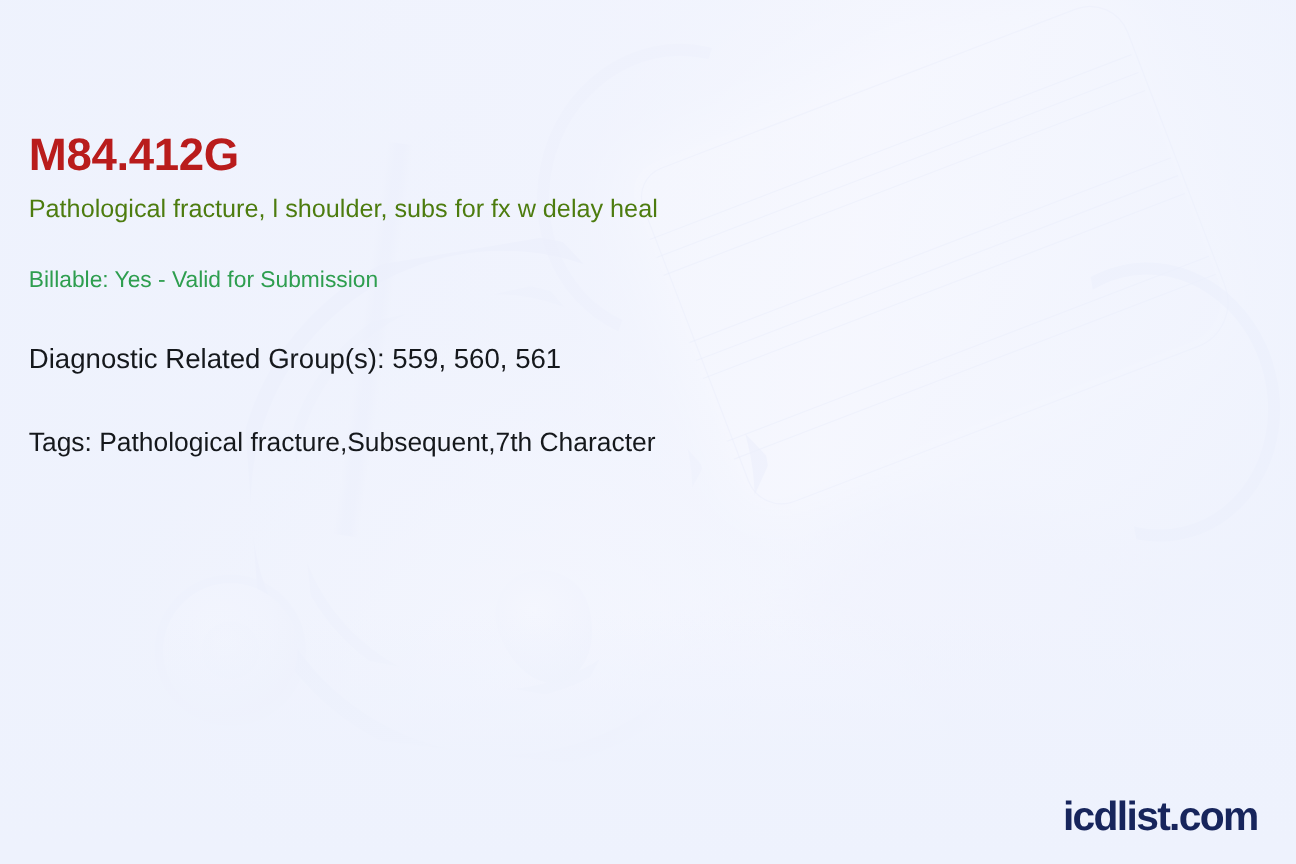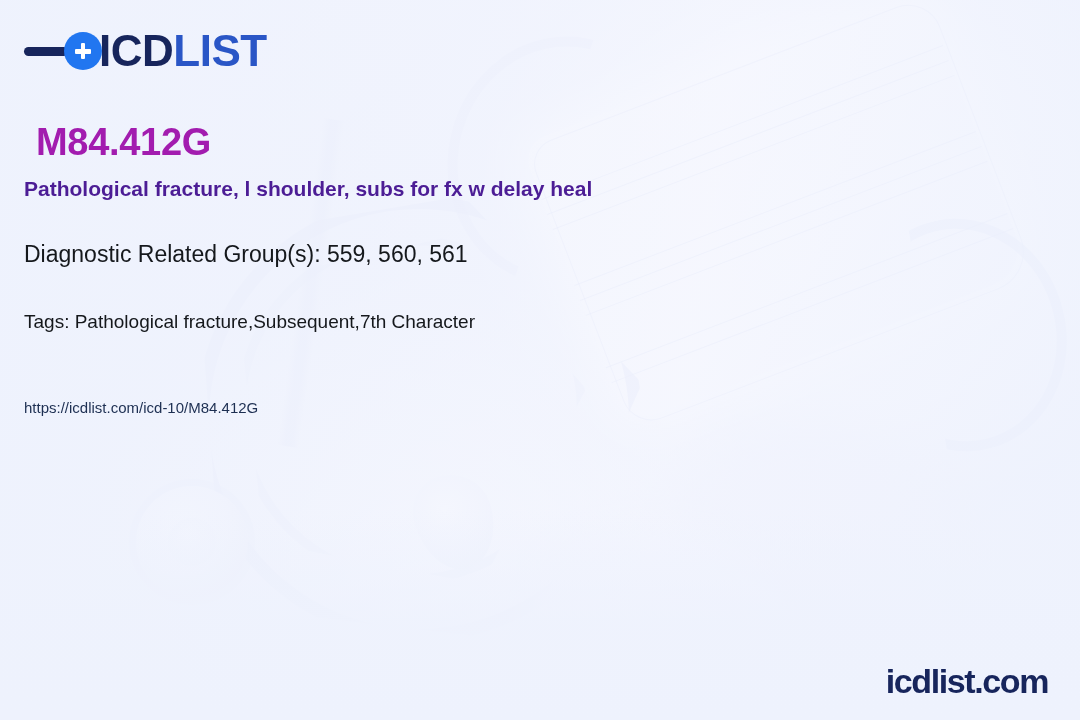--- a/index.html
+++ b/index.html
@@ -264,49 +264,49 @@
   
   .content {
     position: absolute;
     left: 24px;
     top: 110px;
     width: 1010px;
   }
   .code {
     font-size: 38px;
     font-weight: 700;
-    color: #a21caf;
+    color: #b91c1c;
     letter-spacing: -0.3px;
     line-height: 1.1;
-    margin: 12px;
+    margin: 0;
   }
   .description {
     font-size: 21px;
-    font-weight: 700;
-    color: #4c1d95;
+    font-weight: 400;
+    color: #4d7c0f;
     line-height: 1.25;
     margin: 10px 0 0 0;
     white-space: nowrap;
   }
   .billable {
     font-size: 19px;
     font-weight: 400;
     color: #2e9e4f;
     line-height: 1.3;
     margin: 34px 0 0 0;
   }
   .drg {
     font-size: 23px;
     font-weight: 400;
     color: #15181c;
     line-height: 1.3;
     margin: 38px 0 0 0;
   }
   .tags {
-    font-size: 19px;
+    font-size: 22px;
     font-weight: 400;
     color: #15181c;
     line-height: 1.3;
     margin: 40px 0 0 0;
   }
   .url {
     font-size: 15px;
     font-weight: 400;
     color: #1d2f52;
     line-height: 1.3;
@@ -354,30 +354,25 @@
     <div class="nub"></div>
 
     <div class="blob b1"></div>
     <div class="blob b2"></div>
 
     <div class="bg-veil"></div>
     <div class="bg-bottom-fade"></div>
   </div>
 
   <div class="header">
-    <div class="logo">
-      <span class="logo-bar"></span>
-      <span class="logo-plus"></span>
-      <span class="logo-word"><span class="logo-icd">ICD</span><span class="logo-list">LIST</span></span>
-    </div>
   </div>
 
   <div class="content">
     <h1 class="code">M84.412G</h1>
     <p class="description">Pathological fracture, l shoulder, subs for fx w delay heal</p>
+    <p class="billable">Billable: Yes - Valid for Submission</p>
     <p class="drg">Diagnostic Related Group(s): 559, 560, 561</p>
     <p class="tags">Tags: Pathological fracture,Subsequent,7th Character</p>
-    <p class="url">https://icdlist.com/icd-10/M84.412G</p>
   </div>
 
   <div class="footer-brand">icdlist.com</div>
 
 </div>
 
 </body></html>

